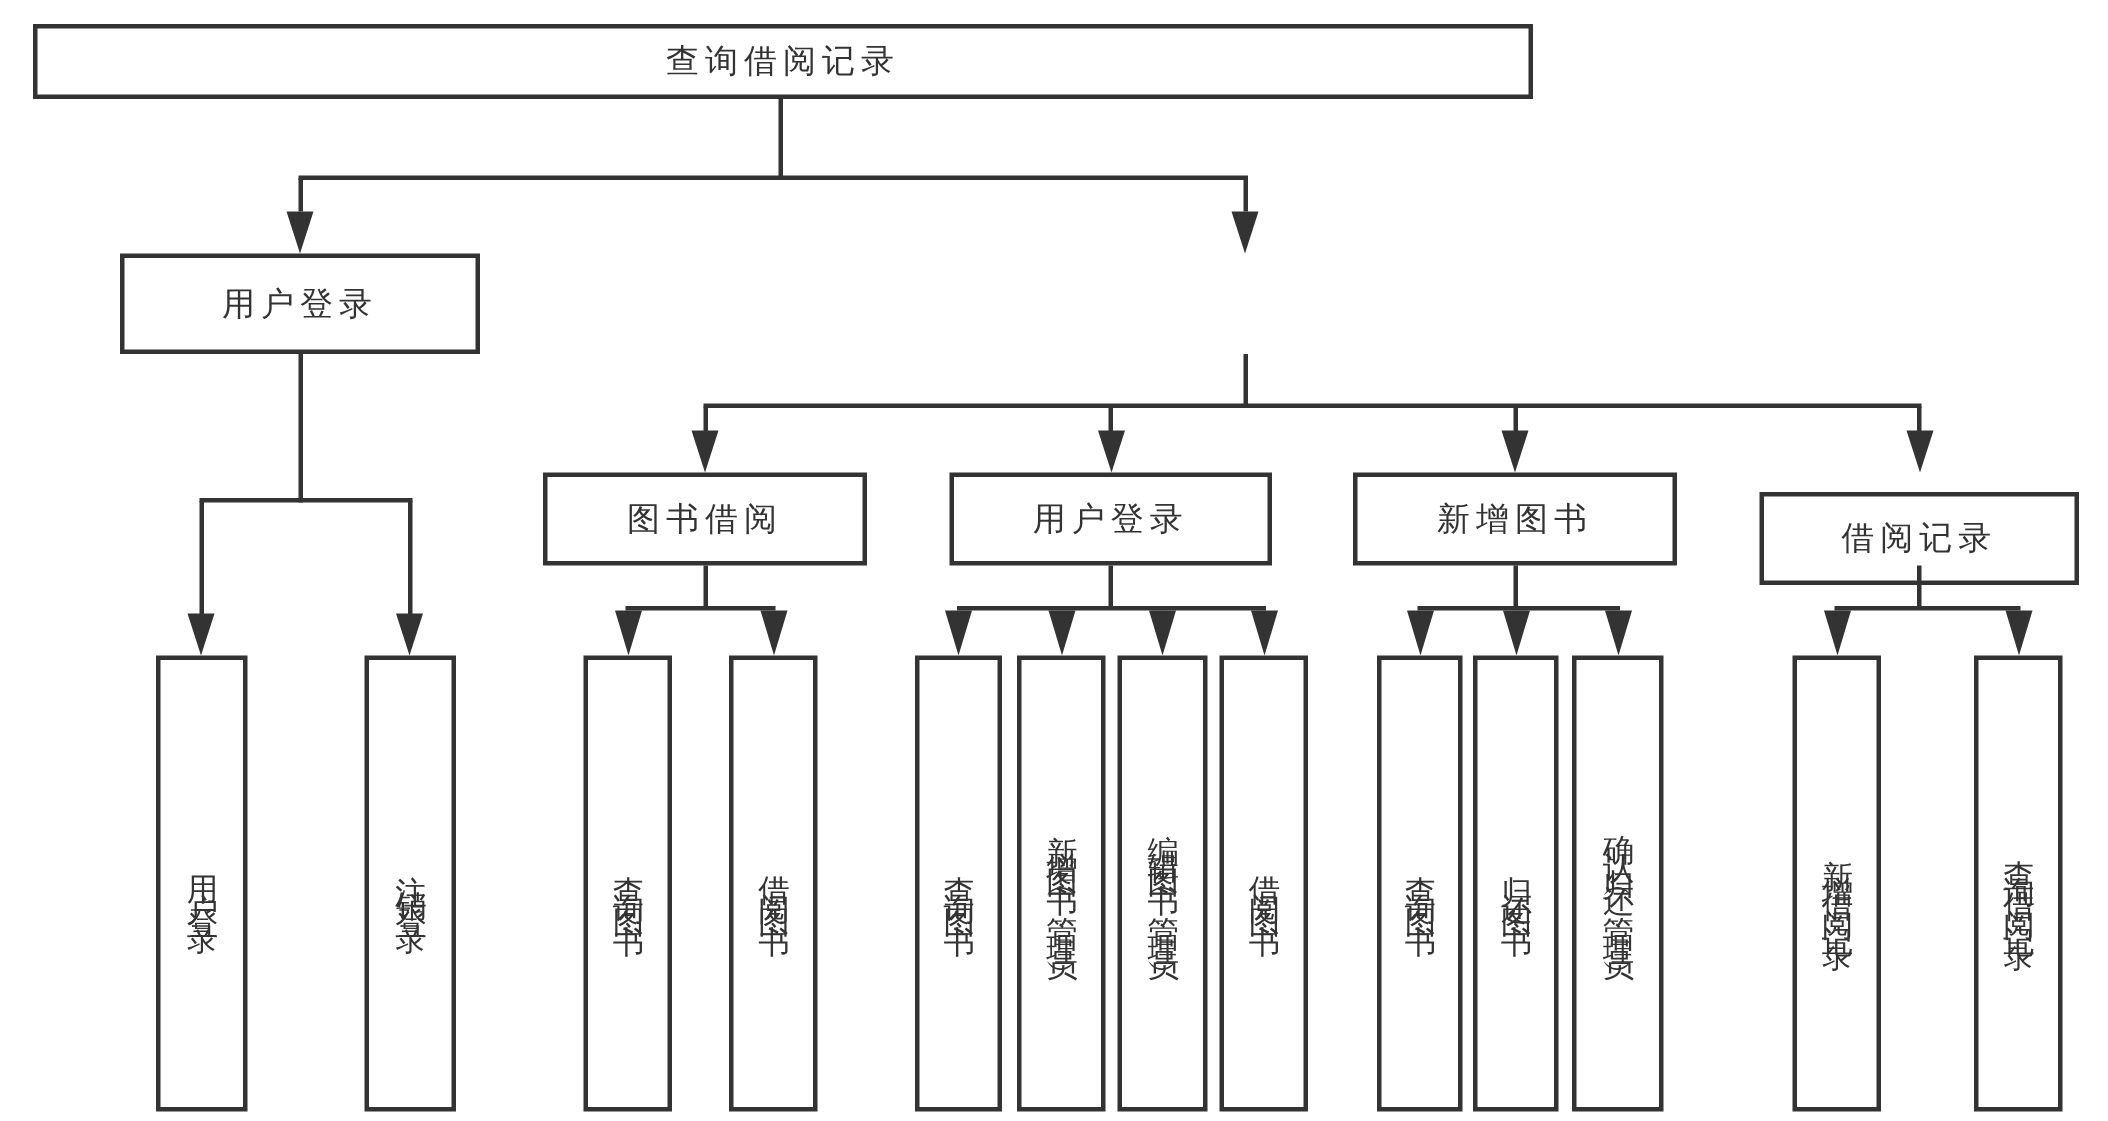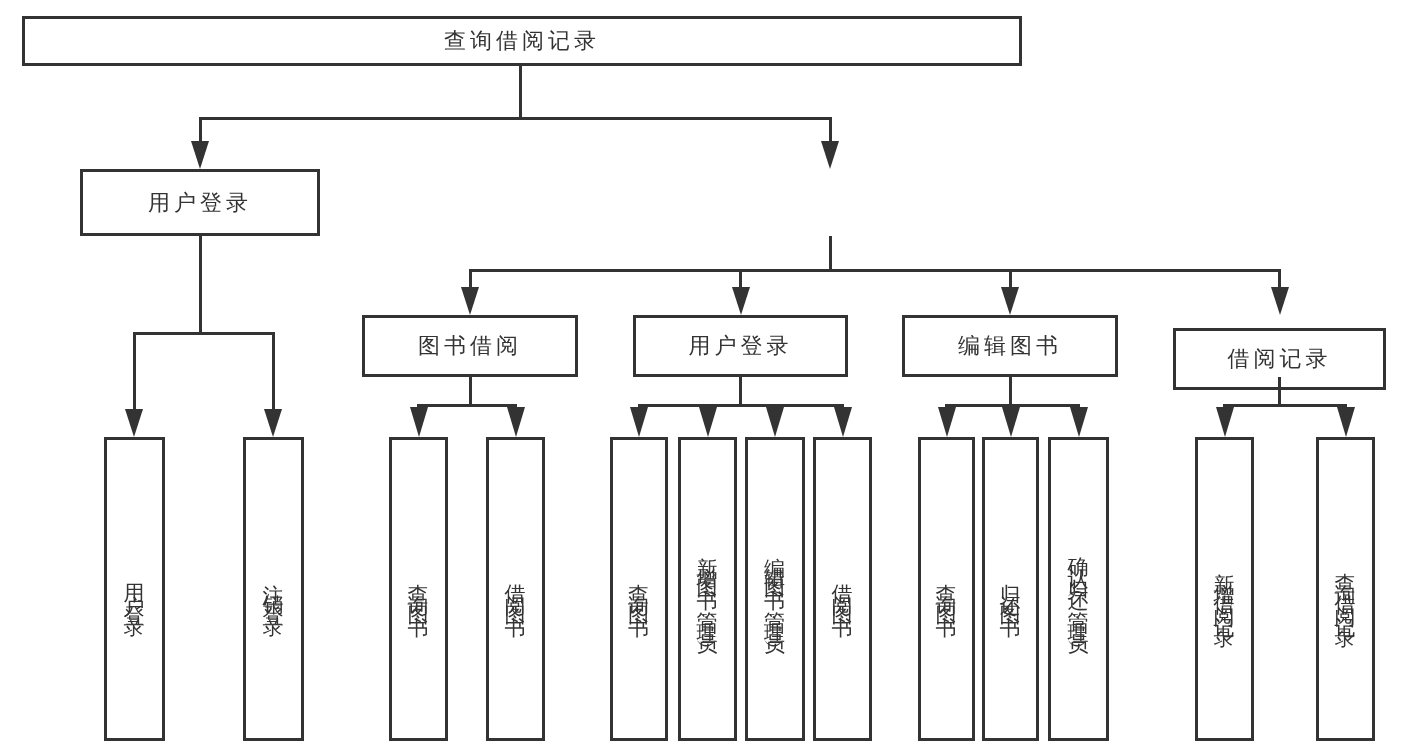--- a/index.html
+++ b/index.html
@@ -51,21 +51,21 @@
 <body>
 
 <div id="canvas">
 
   <div class="node" style="left:22px;top:16px;width:1000px;height:50px;">查询借阅记录</div>
 
   <div class="node" style="left:80px;top:169px;width:240px;height:67px;">用户登录</div>
 
   <div class="node" style="left:362px;top:315px;width:216px;height:62px;">图书借阅</div>
   <div class="node" style="left:633px;top:315px;width:215px;height:62px;">用户登录</div>
-  <div class="node" style="left:902px;top:315px;width:216px;height:62px;">编辑图书</div>
+  <div class="node" style="left:902px;top:315px;width:216px;height:62px;">新增图书</div>
   <div class="node" style="left:1173px;top:328px;width:213px;height:62px;">借阅记录</div>
 
   <div class="node leaf" style="left:104px;top:437px;width:61px;height:304px;">
     <span class="vtext">用户登录</span>
   </div>
   <div class="node leaf" style="left:243px;top:437px;width:61px;height:304px;">
     <span class="vtext">注销登录</span>
   </div>
 
   <div class="node leaf" style="left:389px;top:437px;width:59px;height:304px;">

